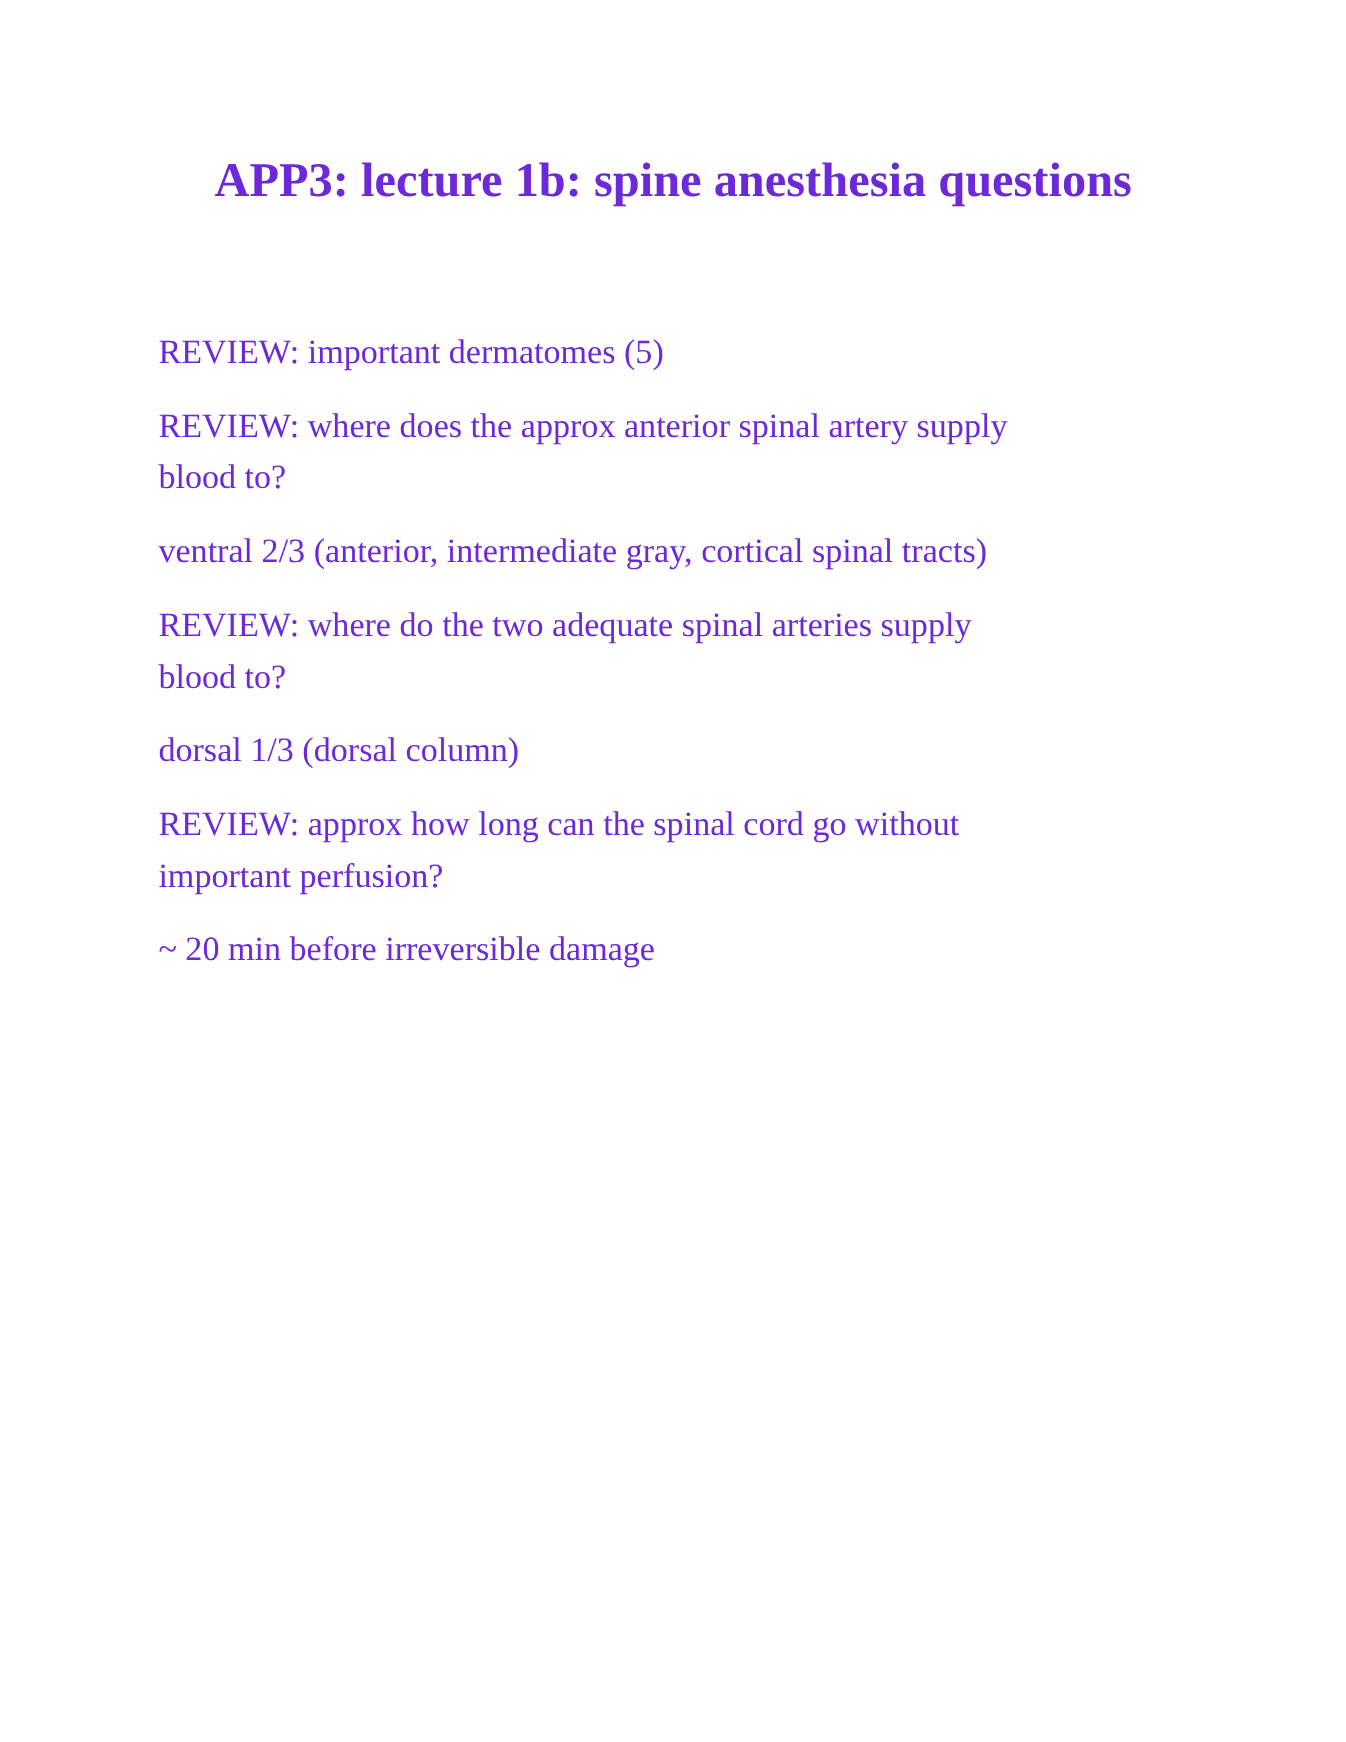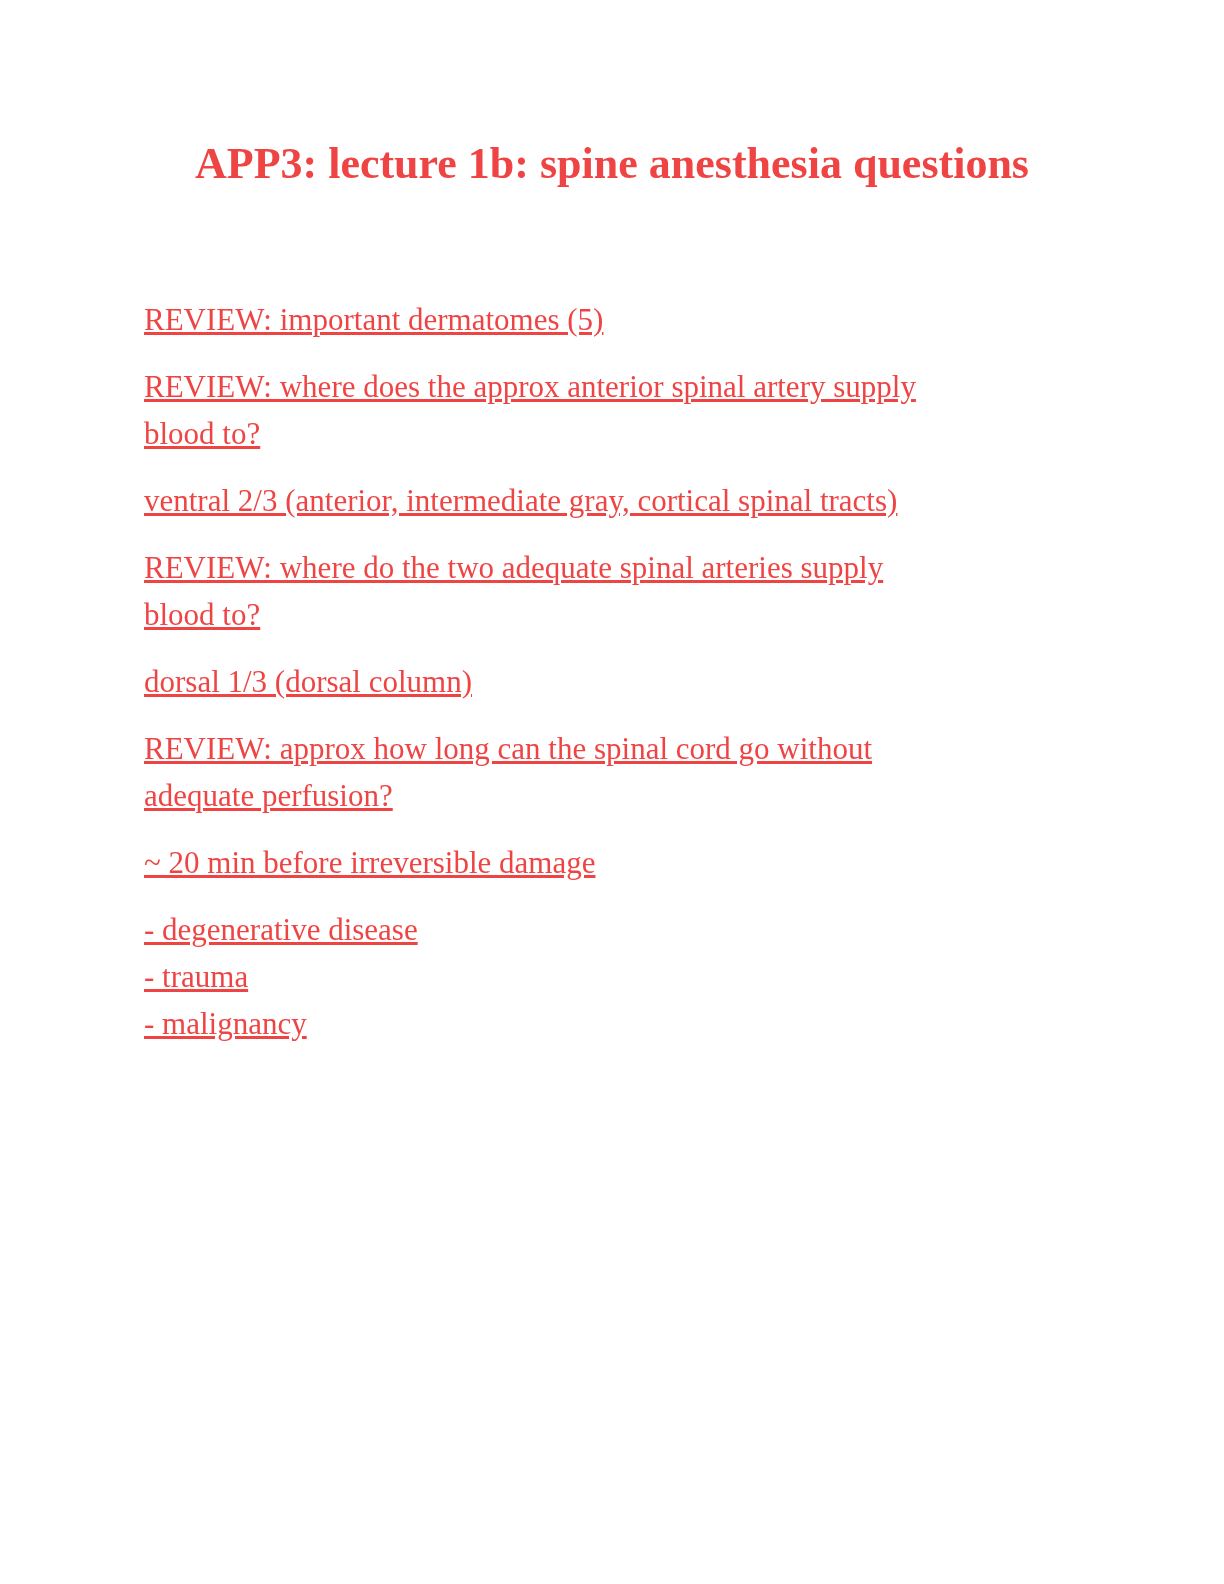--- a/index.html
+++ b/index.html
@@ -6,21 +6,21 @@
     margin: 0;
     padding: 0;
     background: #ffffff;
   }
   .page {
     position: relative;
     width: 1224px;
     height: 1384px;
     margin: 0 auto;
     background: #ffffff;
-    color: #ef4444;
+    color: #6d28d9;
     font-family: "Liberation Serif", "DejaVu Serif", serif;
     box-sizing: border-box;
     padding: 132px 144px 0 144px;
     overflow: hidden;
   }
   .doc-title {
     font-size: 44px;
     font-weight: bold;
     line-height: 64px;
     text-align: center;
@@ -35,21 +35,20 @@
   }
   .para {
     margin: 0 0 20px 0;
   }
   .para:last-child {
     margin-bottom: 0;
   }
   .line {
     display: block;
     white-space: pre;
-    text-decoration: underline;
   }
 </style>
 </head>
 <body>
 
 <div class="page">
 
   <h1 class="doc-title">
     <span class="title-line">APP3: lecture 1b: spine anesthesia questions</span>
   </h1>
@@ -74,28 +73,23 @@
       <span class="line">REVIEW: where do the two adequate spinal arteries supply</span>
       <span class="line">blood to?</span>
     </div>
 
     <div class="para">
       <span class="line">dorsal 1/3 (dorsal column)</span>
     </div>
 
     <div class="para">
       <span class="line">REVIEW: approx how long can the spinal cord go without</span>
-      <span class="line">adequate perfusion?</span>
+      <span class="line">important perfusion?</span>
     </div>
 
     <div class="para">
       <span class="line">~ 20 min before irreversible damage</span>
     </div>
 
 
-    <div class="para">
-      <span class="line">- degenerative disease</span>
-      <span class="line">- trauma</span>
-      <span class="line">- malignancy</span>
-    </div>
 
   </div>
 </div>
 
 </body></html>

